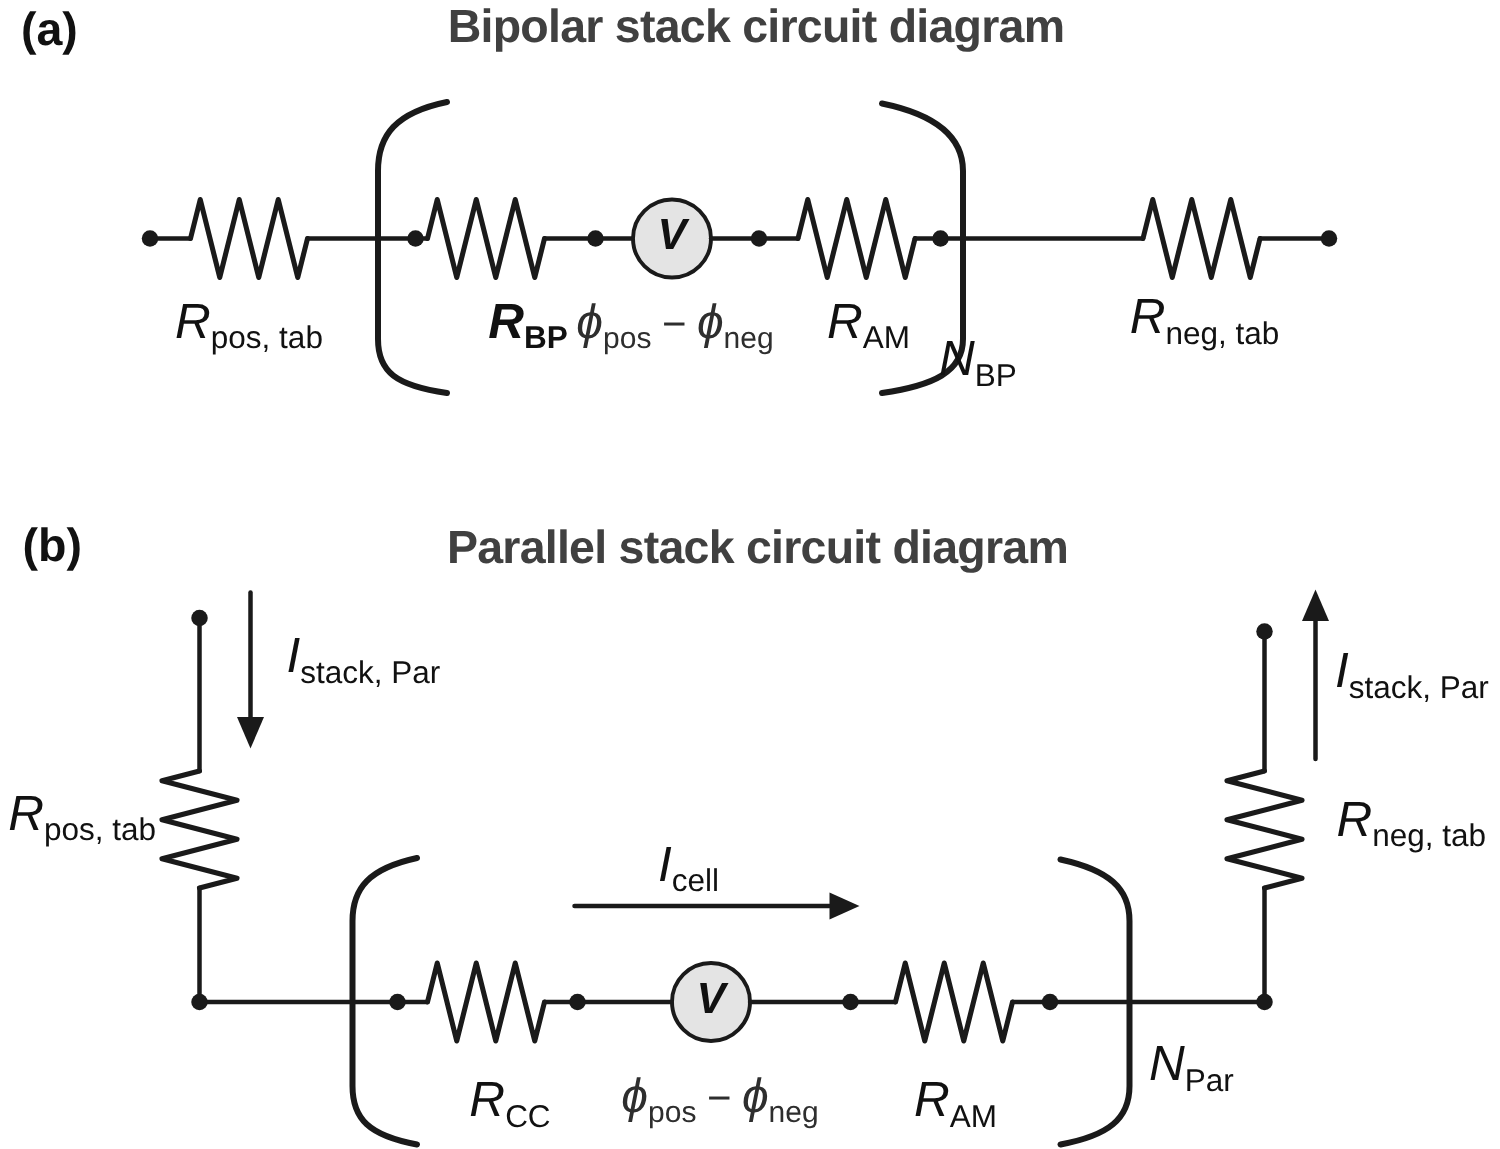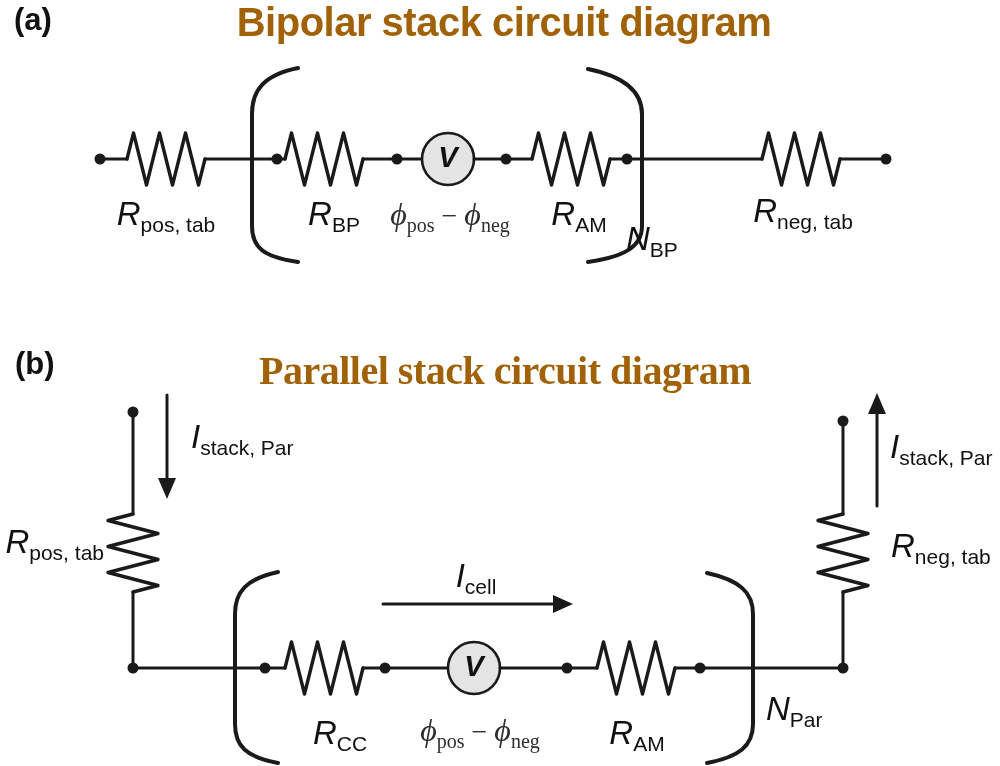--- a/index.html
+++ b/index.html
@@ -5,33 +5,33 @@
   html,body{margin:0;padding:0;background:#fff;}
   #stage{
     position:relative;width:1000px;height:766px;background:#ffffff;
     font-family:"Liberation Sans",sans-serif;overflow:hidden;
   }
   #circuit-svg{position:absolute;left:0;top:0;}
   .tag{
     position:absolute;font-weight:bold;font-size:31px;color:#111;
   }
   .title{
-    position:absolute;font-weight:bold;font-size:40px;color:#a16207;
+    position:absolute;font-weight:bold;font-size:31px;color:#404040;
     transform:translateX(-50%);white-space:nowrap;letter-spacing:-0.5px;
   }
   .lbl{
     position:absolute;color:#111;white-space:nowrap;line-height:1;
   }
   .lbl.centered{transform:translateX(-50%);}
   .lbl.right-aligned{text-align:right;}
   .main{font-style:italic;font-size:33px;font-family:"Liberation Sans",sans-serif;}
   .sub{font-size:21px;vertical-align:-7px;font-style:normal;}
   .phi-lbl{
     position:absolute;color:#2e2e2e;white-space:nowrap;line-height:1;
-    font-family:Liberation Serif, serif;transform:translateX(-50%);
+    font-family:Liberation Sans, sans-serif;transform:translateX(-50%);
   }
   .phi{font-style:italic;font-size:32px;}
   .phi-sub{font-size:20px;vertical-align:-7px;}
   .phi-minus{font-size:28px;padding:0 7px;}
   .vlabel{
     position:absolute;font-weight:bold;font-style:italic;font-size:29px;color:#111;
     transform:translate(-50%,-54%);
   }
 </style>
 </head>
@@ -124,54 +124,54 @@
     <span>Bipolar stack circuit diagram</span>
   </div>
 
   <div class="vlabel" style="left:448px;top:159px;">
     <span>V</span>
   </div>
 
   <div class="lbl centered" style="left:166px;top:197px;">
     <span class="main">R</span><span class="sub">pos, tab</span>
   </div>
-  <div class="lbl centered" style="left:334px;top:197px;">
+  <div class="lbl centered" style="left:352px;top:197px;font-weight:bold;">
     <span class="main">R</span><span class="sub">BP</span>
   </div>
   <div class="phi-lbl" style="left:450px;top:198px;">
     <span class="phi">ϕ</span><span class="phi-sub">pos</span><span class="phi-minus">−</span><span class="phi">ϕ</span><span class="phi-sub">neg</span>
   </div>
   <div class="lbl centered" style="left:579px;top:197px;">
     <span class="main">R</span><span class="sub">AM</span>
   </div>
   <div class="lbl" style="left:626px;top:222px;">
     <span class="main">N</span><span class="sub">BP</span>
   </div>
   <div class="lbl centered" style="left:803px;top:194px;">
     <span class="main">R</span><span class="sub">neg, tab</span>
   </div>
 
   <div class="tag" style="left:15px;top:346px;">
     <span>(b)</span>
   </div>
-  <div class="title" style="left:505px;top:347px;font-family:Liberation Serif, serif;">
+  <div class="title" style="left:505px;top:347px;">
     <span>Parallel stack circuit diagram</span>
   </div>
 
   <div class="vlabel" style="left:474px;top:668px;">
     <span>V</span>
   </div>
 
   <div class="lbl" style="left:191px;top:420px;">
     <span class="main">I</span><span class="sub">stack, Par</span>
   </div>
   <div class="lbl right-aligned" style="left:0px;top:525px;width:104px;">
     <span class="main">R</span><span class="sub">pos, tab</span>
   </div>
-  <div class="lbl centered" style="left:476px;top:559px;">
+  <div class="lbl centered" style="left:459px;top:559px;">
     <span class="main">I</span><span class="sub">cell</span>
   </div>
   <div class="lbl centered" style="left:340px;top:716px;">
     <span class="main">R</span><span class="sub">CC</span>
   </div>
   <div class="phi-lbl" style="left:480px;top:714px;">
     <span class="phi">ϕ</span><span class="phi-sub">pos</span><span class="phi-minus">−</span><span class="phi">ϕ</span><span class="phi-sub">neg</span>
   </div>
   <div class="lbl centered" style="left:637px;top:716px;">
     <span class="main">R</span><span class="sub">AM</span>

